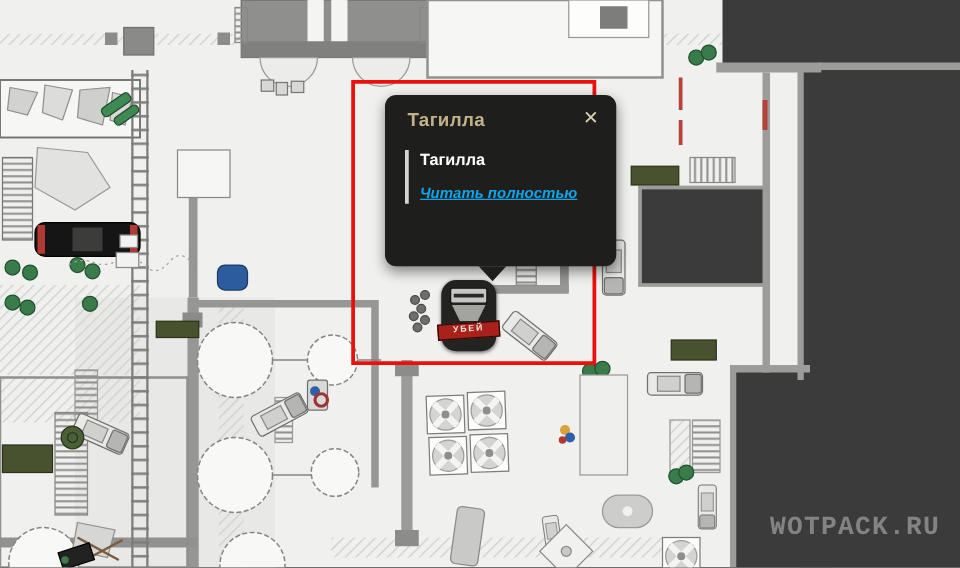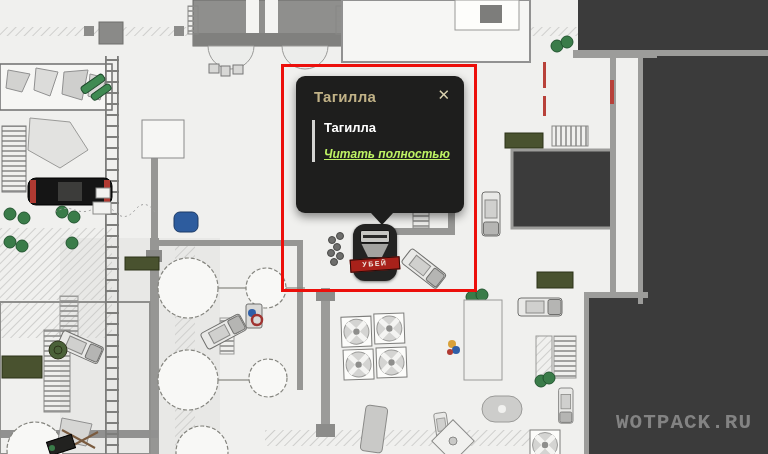--- a/index.html
+++ b/index.html
@@ -17,33 +17,33 @@
   .visor{position:absolute;left:7px;top:6px;right:7px;height:11px;background:#c6c6c3;
     border:1px solid #141414;border-radius:2px;}
   .visor-slot{position:absolute;left:2px;right:2px;top:4px;height:3px;background:#2a2a29;}
   .chin{position:absolute;left:6px;right:6px;top:20px;height:13px;background:#a3a3a0;
     clip-path:polygon(8% 0,92% 0,72% 100%,28% 100%);}
   .banner{position:absolute;left:-3px;right:-3px;top:34px;height:11px;background:#a8211a;
     border:1px solid #2e0b08;color:#f0e9e1;font-size:7px;font-weight:bold;letter-spacing:1.5px;
     text-align:center;line-height:10px;transform:rotate(-4deg);}
 
   
-  .popup{position:absolute;left:296px;top:76px;width:168px;height:137px;box-sizing:border-box;
+  .popup{position:absolute;left:308px;top:76px;width:185px;height:137px;box-sizing:border-box;
     background:#1e1e1d;border-radius:9px;box-shadow:0 4px 10px rgba(0,0,0,.45);color:#fff;}
   .popup::after{content:"";position:absolute;top:100%;left:75px;border-left:11px solid transparent;
     border-right:11px solid transparent;border-top:12px solid #1e1e1d;}
   .popup-header{position:relative;padding:12px 14px 0 18px;}
   .popup-title{font-size:15px;font-weight:bold;color:#c1b287;letter-spacing:.3px;}
   .popup-close{position:absolute;right:12px;top:9px;background:none;border:none;cursor:pointer;
     color:#d9d1ae;font-size:15px;line-height:15px;padding:2px;font-family:inherit;}
   .popup-body{margin:14px 14px 0 16px;border-left:3px solid #d4d4d2;padding-left:9px;}
   .article-title{font-size:13px;font-weight:bold;color:#ffffff;}
   .article-desc{font-size:12px;font-style:italic;color:#e6e6e6;margin-top:5px;}
   .article-link{display:inline-block;font-size:12px;font-weight:bold;font-style:italic;
-    color:#bef264;text-decoration:underline;margin-top:12px;cursor:pointer;}
+    color:#0ea5e9;text-decoration:underline;margin-top:12px;cursor:pointer;}
 
   .watermark{position:absolute;right:16px;bottom:20px;font-size:21px;font-weight:bold;
     color:#838383;letter-spacing:1px;font-family:Liberation Mono, monospace;}
 </style>
 </head>
 <body>
 
 <div class="stage">
 
   <svg class="map-svg" width="768" height="454" viewBox="0 0 768 454">

